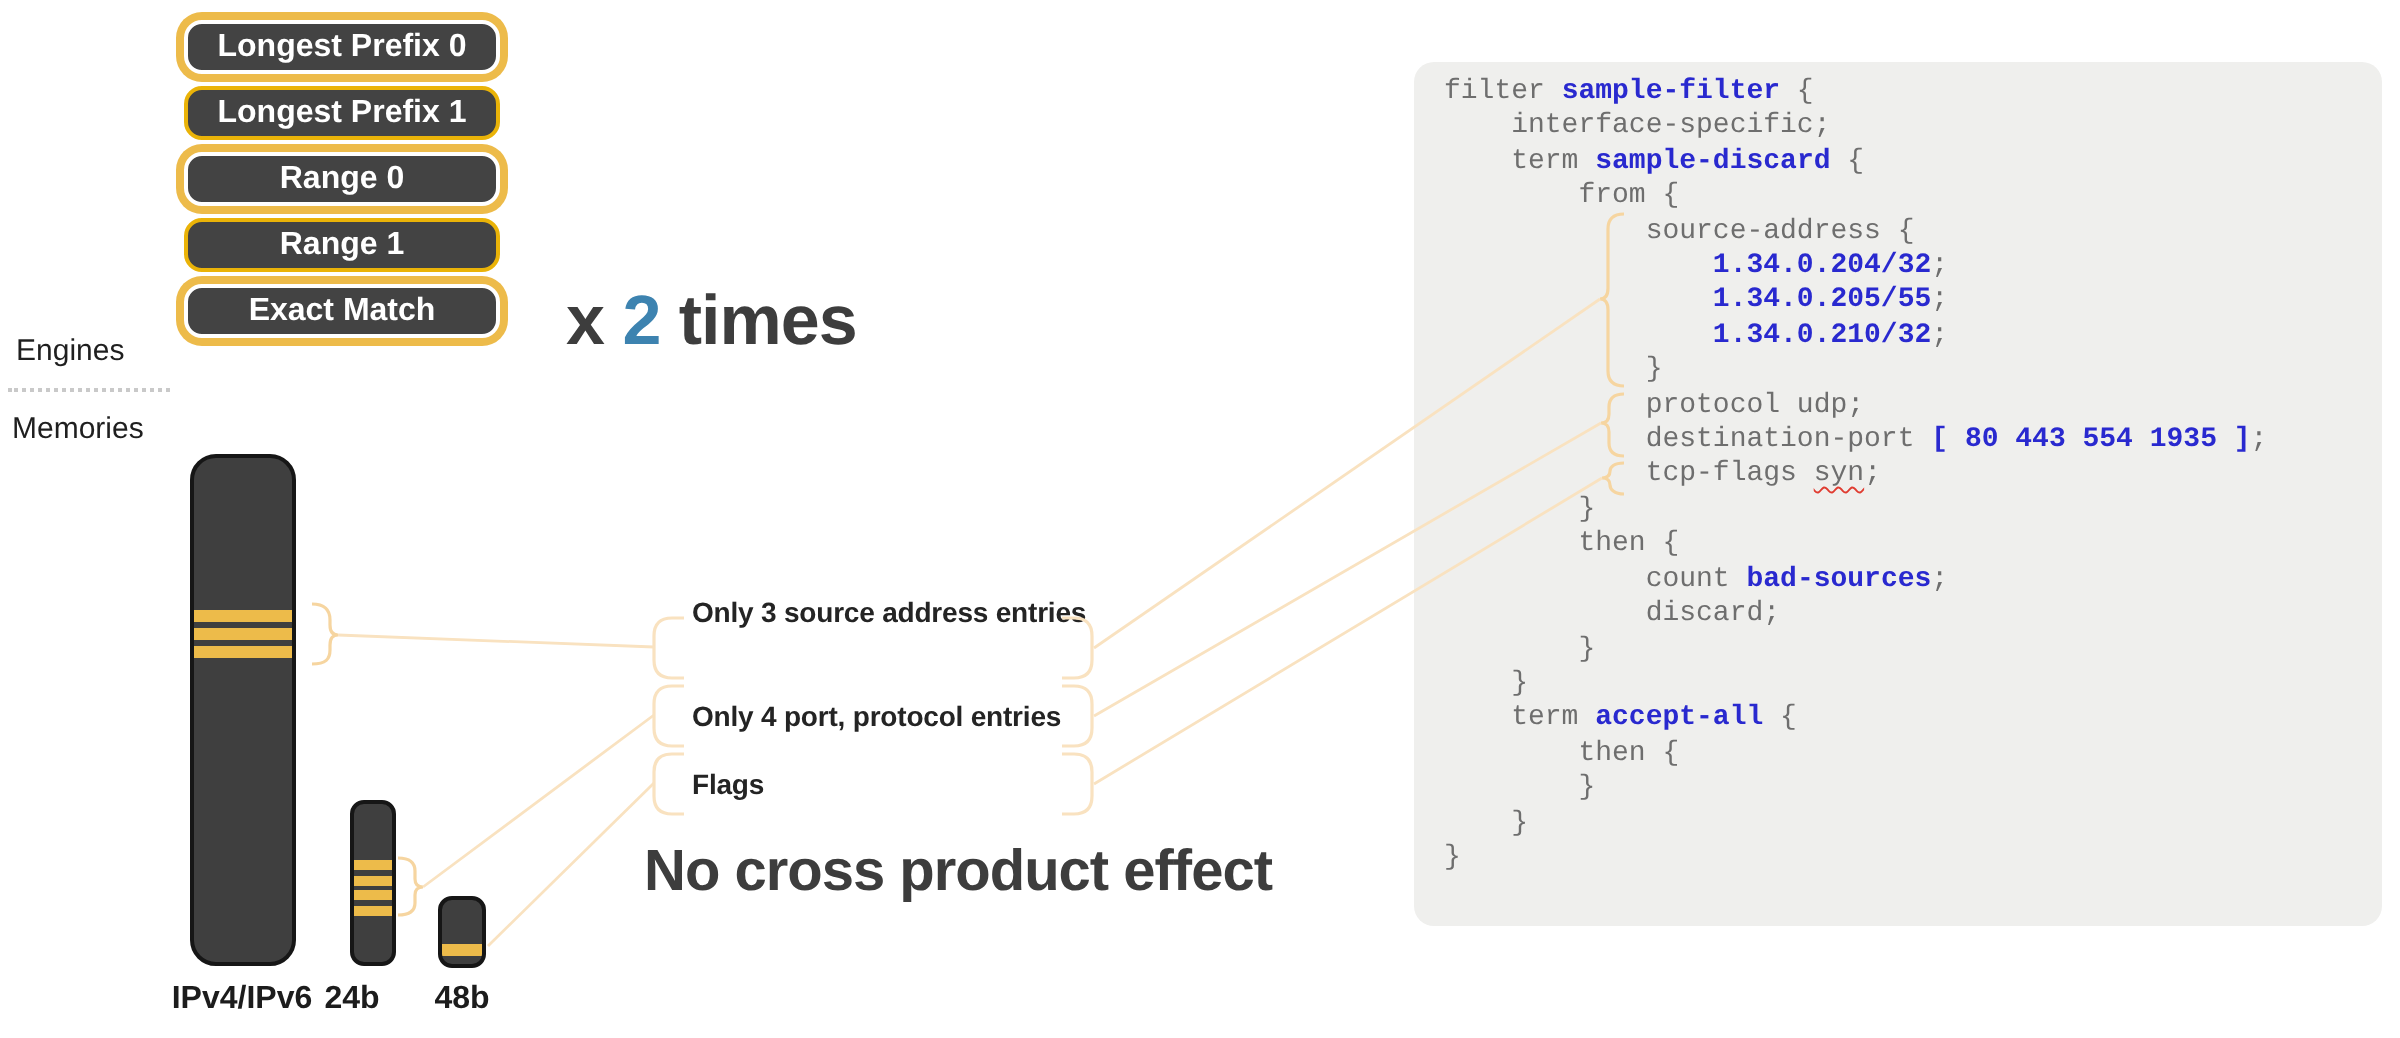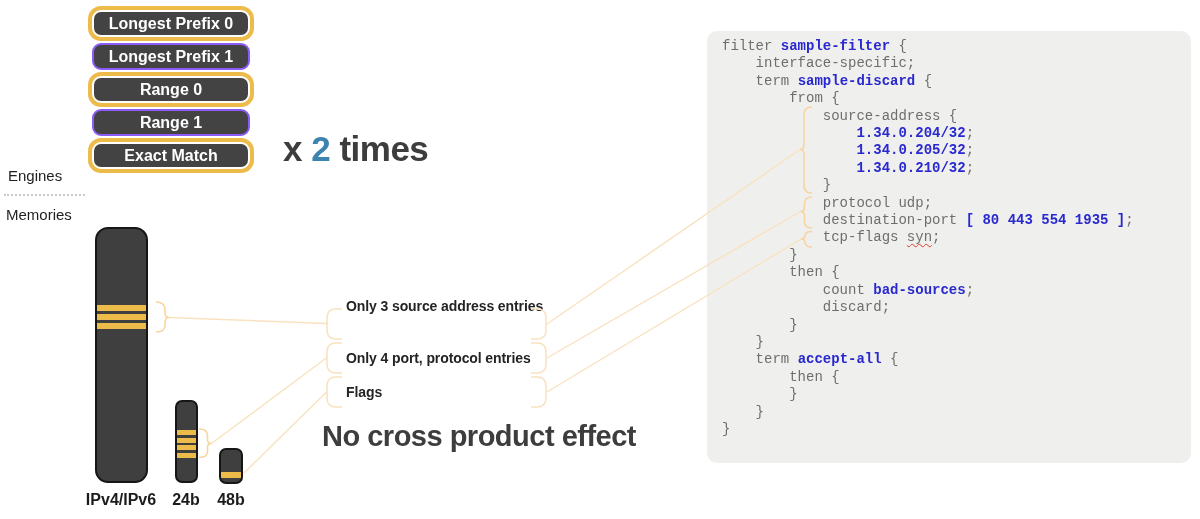--- a/index.html
+++ b/index.html
@@ -16,26 +16,26 @@
     --misspell_red:#e03c31;
   }
   html,body{margin:0;padding:0;background:#ffffff;}
   .stage{position:relative;width:1200px;height:519px;background:#fff;overflow:hidden;
          font-family:"Liberation Sans", sans-serif;padding-left:23px;}
   .overlay{position:absolute;left:0;top:0;z-index:3;pointer-events:none;}
 
   
   .engine-stack{position:absolute;left:92px;top:10px;width:158px;z-index:2;}
   .engine-btn{box-sizing:border-box;width:158px;height:27px;margin-bottom:6px;
-    background:#434343;border:2px solid #8b5cf6;border-radius:9px;
+    background:#434343;border:2px solid #eab308;border-radius:9px;
     color:#fff;font-size:16px;font-weight:bold;text-align:center;line-height:23px;}
   .engine-btn.ringed{border:2px solid #ffffff;box-shadow:0 0 0 4px var(--highlight_yellow);}
 
   
-  .headline{position:absolute;left:283px;top:14px;z-index:2;color:var(--text_dark);
+  .headline{position:absolute;left:283px;top:26px;z-index:2;color:var(--text_dark);
     font-size:35px;font-weight:bold;letter-spacing:-0.5px;white-space:pre;line-height:54px;}
   .hl-blue{color:var(--accent_blue);}
 
   
   .side-label{position:absolute;z-index:2;font-size:15px;color:#1f1f1f;}
   .engines-label{left:8px;top:167px;}
   .memories-label{left:6px;top:206px;}
   .divider{position:absolute;left:4px;top:194px;width:81px;height:0;
     border-top:2px dotted #c9c9c9;z-index:2;}
 
@@ -128,38 +128,38 @@
       <div class="stripe" style="top: 28px; height: 5px;"></div>
       <div class="stripe" style="top: 35.5px; height: 5px;"></div>
       <div class="stripe" style="top: 43px; height: 5px;"></div>
       <div class="stripe" style="top: 50.5px; height: 5px;"></div>
     </div>
   <div class="bar bar-48">
       <div class="stripe" style="top: 22px; height: 6px;"></div>
     </div>
 
   <div class="bar-label" style="left:121px;">IPv4/IPv6</div>
-  <div class="bar-label" style="left:186px;">24b</div>
+  <div class="bar-label" style="left:176px;">24b</div>
   <div class="bar-label" style="left:231px;">48b</div>
 
   <div class="callout callout-1">Only 3 source address entries</div>
   <div class="callout callout-2">Only 4 port, protocol entries</div>
   <div class="callout callout-3">Flags</div>
 
   <div class="note">No cross product effect</div>
 
   <div class="code-panel">
     <div class="code-body">
         <div class="code-line"><span class="c-plain">filter </span><span class="c-kw">sample-filter</span><span class="c-plain"> {</span></div>
         <div class="code-line"><span class="c-plain">    interface-specific;</span></div>
         <div class="code-line"><span class="c-plain">    term </span><span class="c-kw">sample-discard</span><span class="c-plain"> {</span></div>
         <div class="code-line"><span class="c-plain">        from {</span></div>
         <div class="code-line"><span class="c-plain">            source-address {</span></div>
         <div class="code-line"><span class="c-plain">                </span><span class="c-kw">1.34.0.204/32</span><span class="c-plain">;</span></div>
-        <div class="code-line"><span class="c-plain">                </span><span class="c-kw">1.34.0.205/32</span><span class="c-plain">;</span></div>
+        <div class="code-line"><span class="c-plain">                </span><span class="c-kw">1.34.0.205/55</span><span class="c-plain">;</span></div>
         <div class="code-line"><span class="c-plain">                </span><span class="c-kw">1.34.0.210/32</span><span class="c-plain">;</span></div>
         <div class="code-line"><span class="c-plain">            }</span></div>
         <div class="code-line"><span class="c-plain">            protocol udp;</span></div>
         <div class="code-line"><span class="c-plain">            destination-port </span><span class="c-kw">[ 80 443 554 1935 ]</span><span class="c-plain">;</span></div>
         <div class="code-line"><span class="c-plain">            tcp-flags </span><span class="c-miss">syn</span><span class="c-plain">;</span></div>
         <div class="code-line"><span class="c-plain">        }</span></div>
         <div class="code-line"><span class="c-plain">        then {</span></div>
         <div class="code-line"><span class="c-plain">            count </span><span class="c-kw">bad-sources</span><span class="c-plain">;</span></div>
         <div class="code-line"><span class="c-plain">            discard;</span></div>
         <div class="code-line"><span class="c-plain">        }</span></div>

